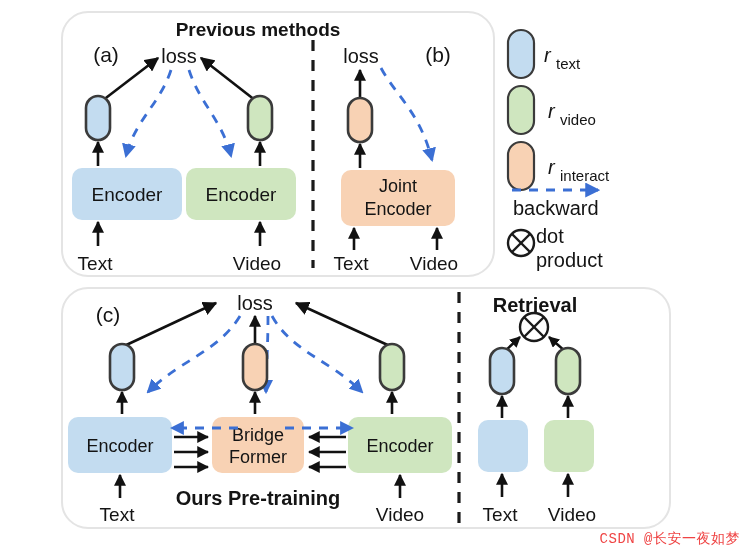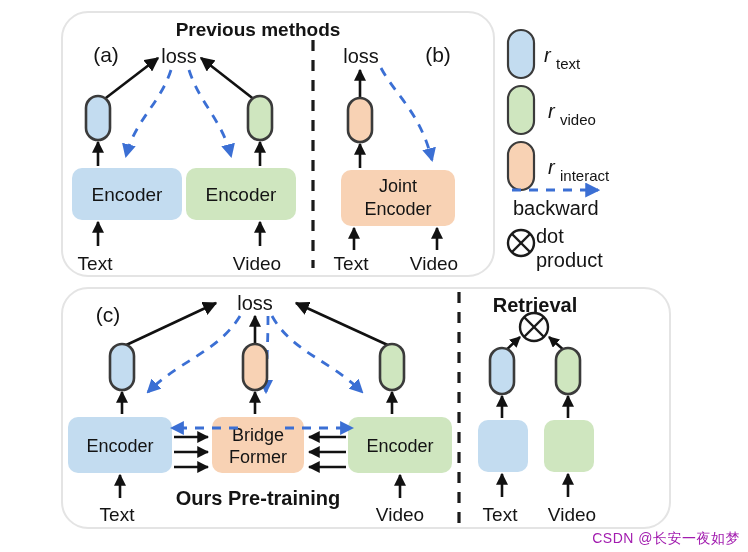--- a/index.html
+++ b/index.html
@@ -20,23 +20,23 @@
     width: 748px;
     height: 552px;
   }
   .svgtext {
     font-family: "Liberation Sans", sans-serif;
   }
   .watermark {
     position: absolute;
     right: 8px;
     bottom: 4px;
-    font-family: Liberation Sans, sans-serif;
+    font-family: Liberation Mono, monospace;
     font-size: 14px;
-    color: #a21caf;
+    color: #ef4444;
     letter-spacing: 0.5px;
     white-space: nowrap;
   }
 </style>
 </head>
 <body>
 
 <svg id="figure" viewBox="0 0 748 552" width="748" height="552">
   <defs>
     <marker id="arrowBlack" viewBox="0 0 10 10" refX="9" refY="5" markerWidth="5.5" markerHeight="5.5" orient="auto-start-reverse">

